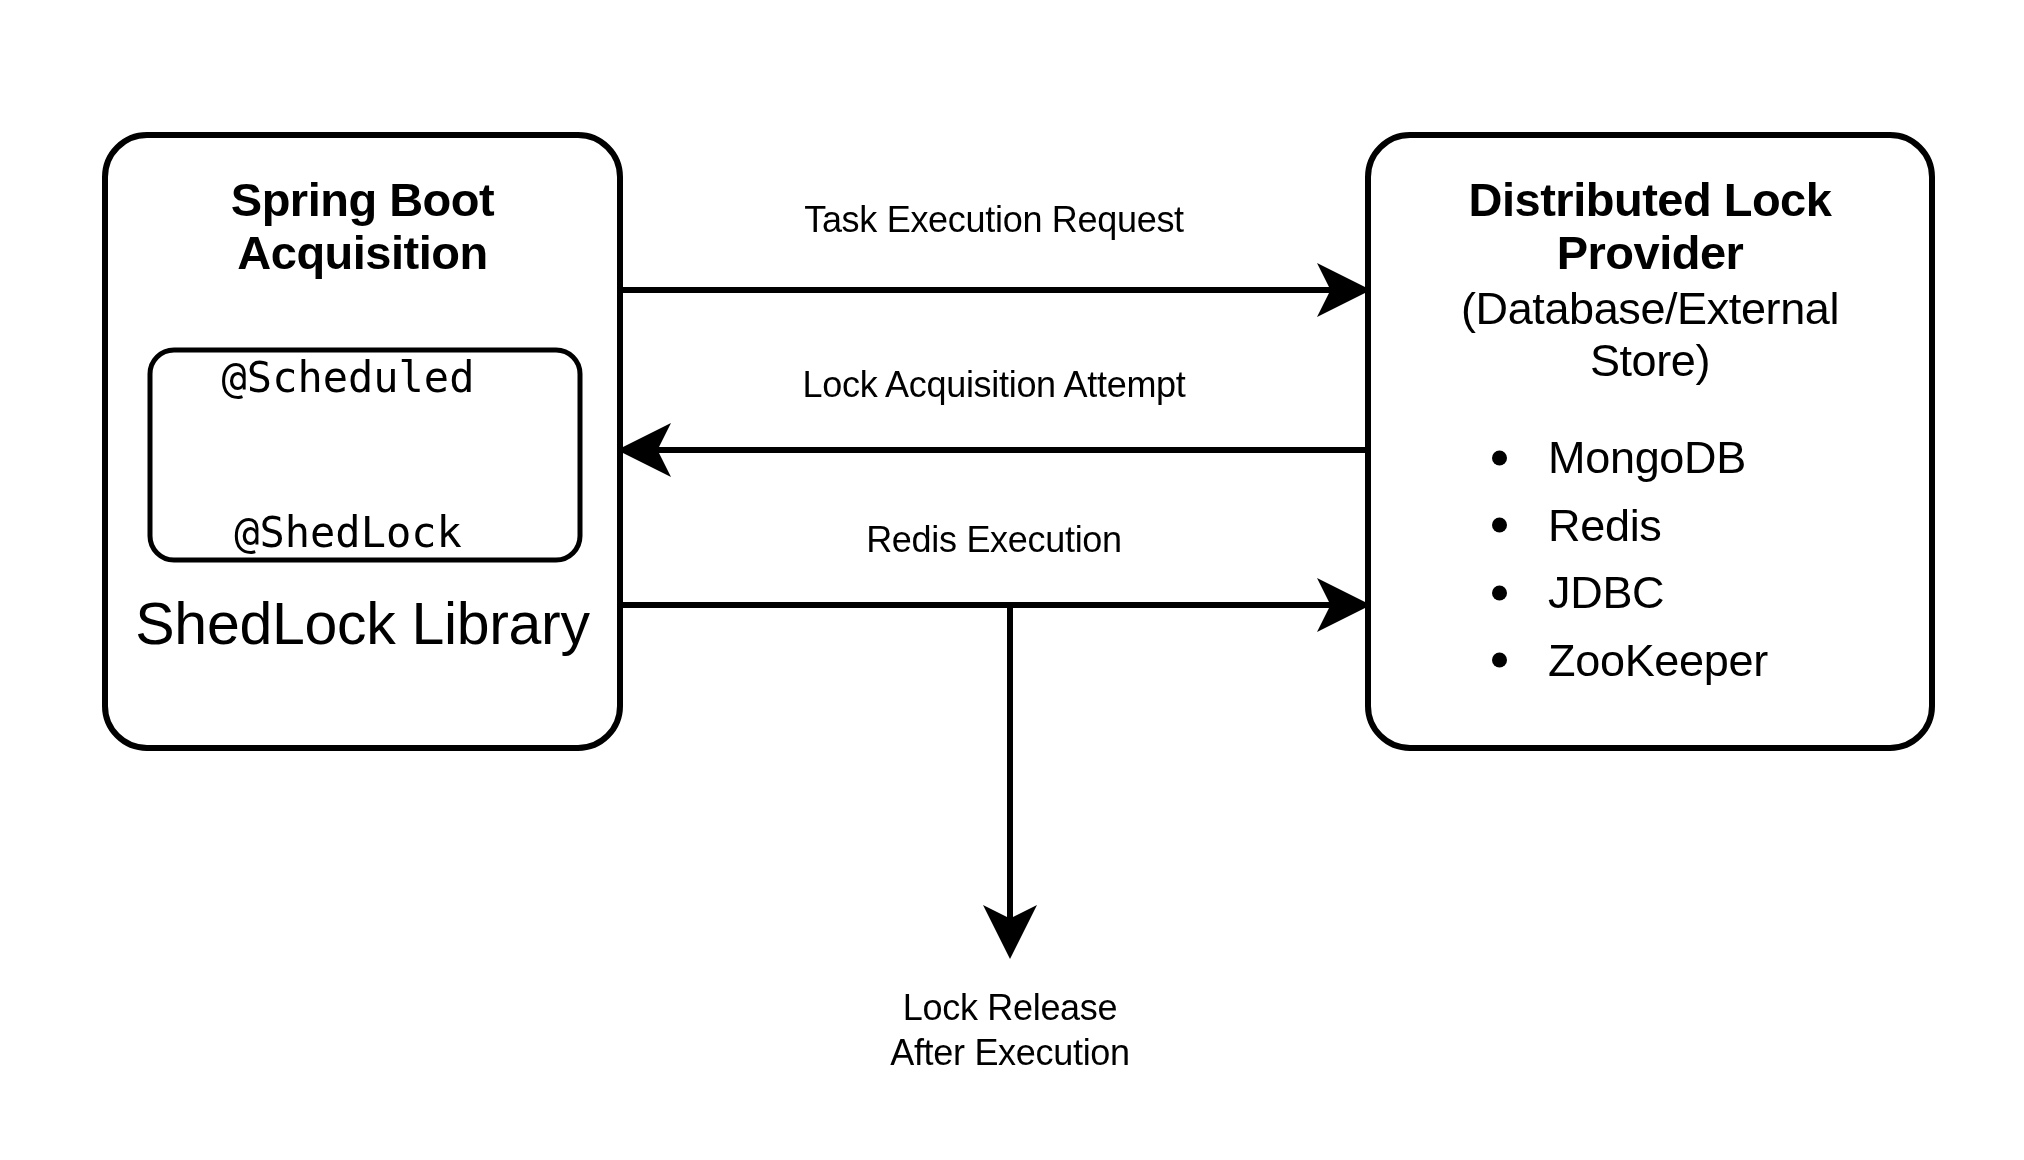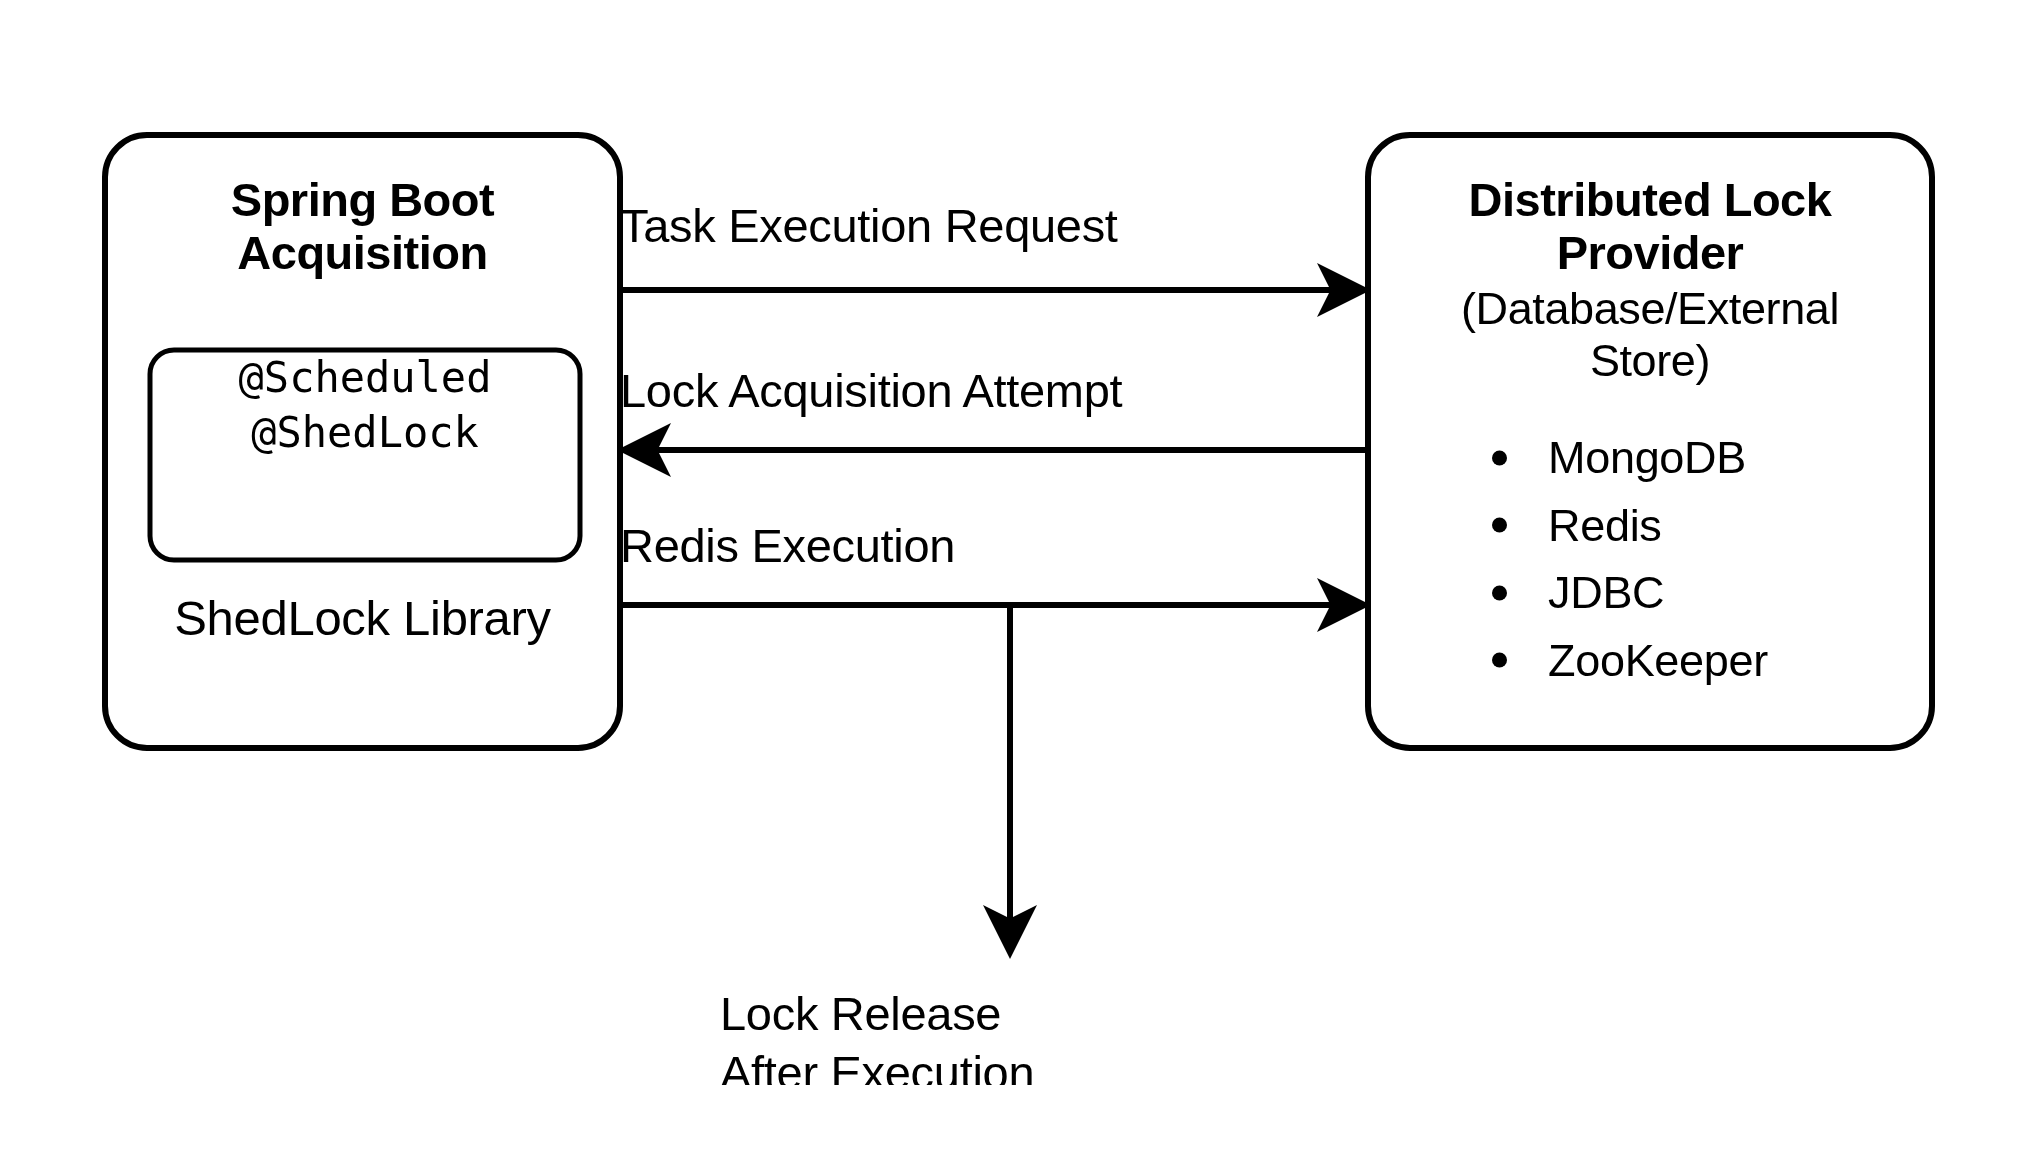--- a/index.html
+++ b/index.html
@@ -60,44 +60,44 @@
   }
   .node-subtitle {
     font-size: 45px;
     line-height: 1.14;
     text-align: center;
     margin-top: 4px;
     letter-spacing: -0.4px;
   }
   #inner-box {
     position: absolute;
-    left: 45px;
+    left: 28px;
     top: 215px;
     width: 430px;
     height: 210px;
     box-sizing: border-box;
     display: flex;
     flex-direction: column;
     align-items: center;
-    justify-content: flex-start;
+    justify-content: space-between;
   }
   .code-line {
     font-family: "DejaVu Sans Mono", "Liberation Mono", monospace;
     font-size: 42px;
     line-height: 1.32;
     letter-spacing: 0px;
     white-space: pre;
   }
   #library-label {
     position: absolute;
     left: 0;
     top: 455px;
     width: 100%;
     text-align: center;
-    font-size: 49px;
+    font-size: 59px;
     letter-spacing: -0.3px;
   }
   .bullet-list {
     list-style: none;
     margin: 0;
     padding: 0;
     position: absolute;
     left: 118px;
     top: 298px;
     width: 400px;
@@ -116,23 +116,23 @@
     left: 6px;
     top: 50%;
     transform: translateY(-50%);
     width: 15px;
     height: 15px;
     border-radius: 50%;
     background: #000000;
   }
   .edge-label {
     position: absolute;
-    font-size: 47px;
+    font-size: 36px;
     line-height: 1.12;
-    text-align: left;
+    text-align: center;
     white-space: nowrap;
     letter-spacing: -0.3px;
   }
   #label-task-exec-request {
     left: 620px;
     top: 200px;
     width: 748px;
   }
   #label-lock-acq-attempt {
     left: 620px;

